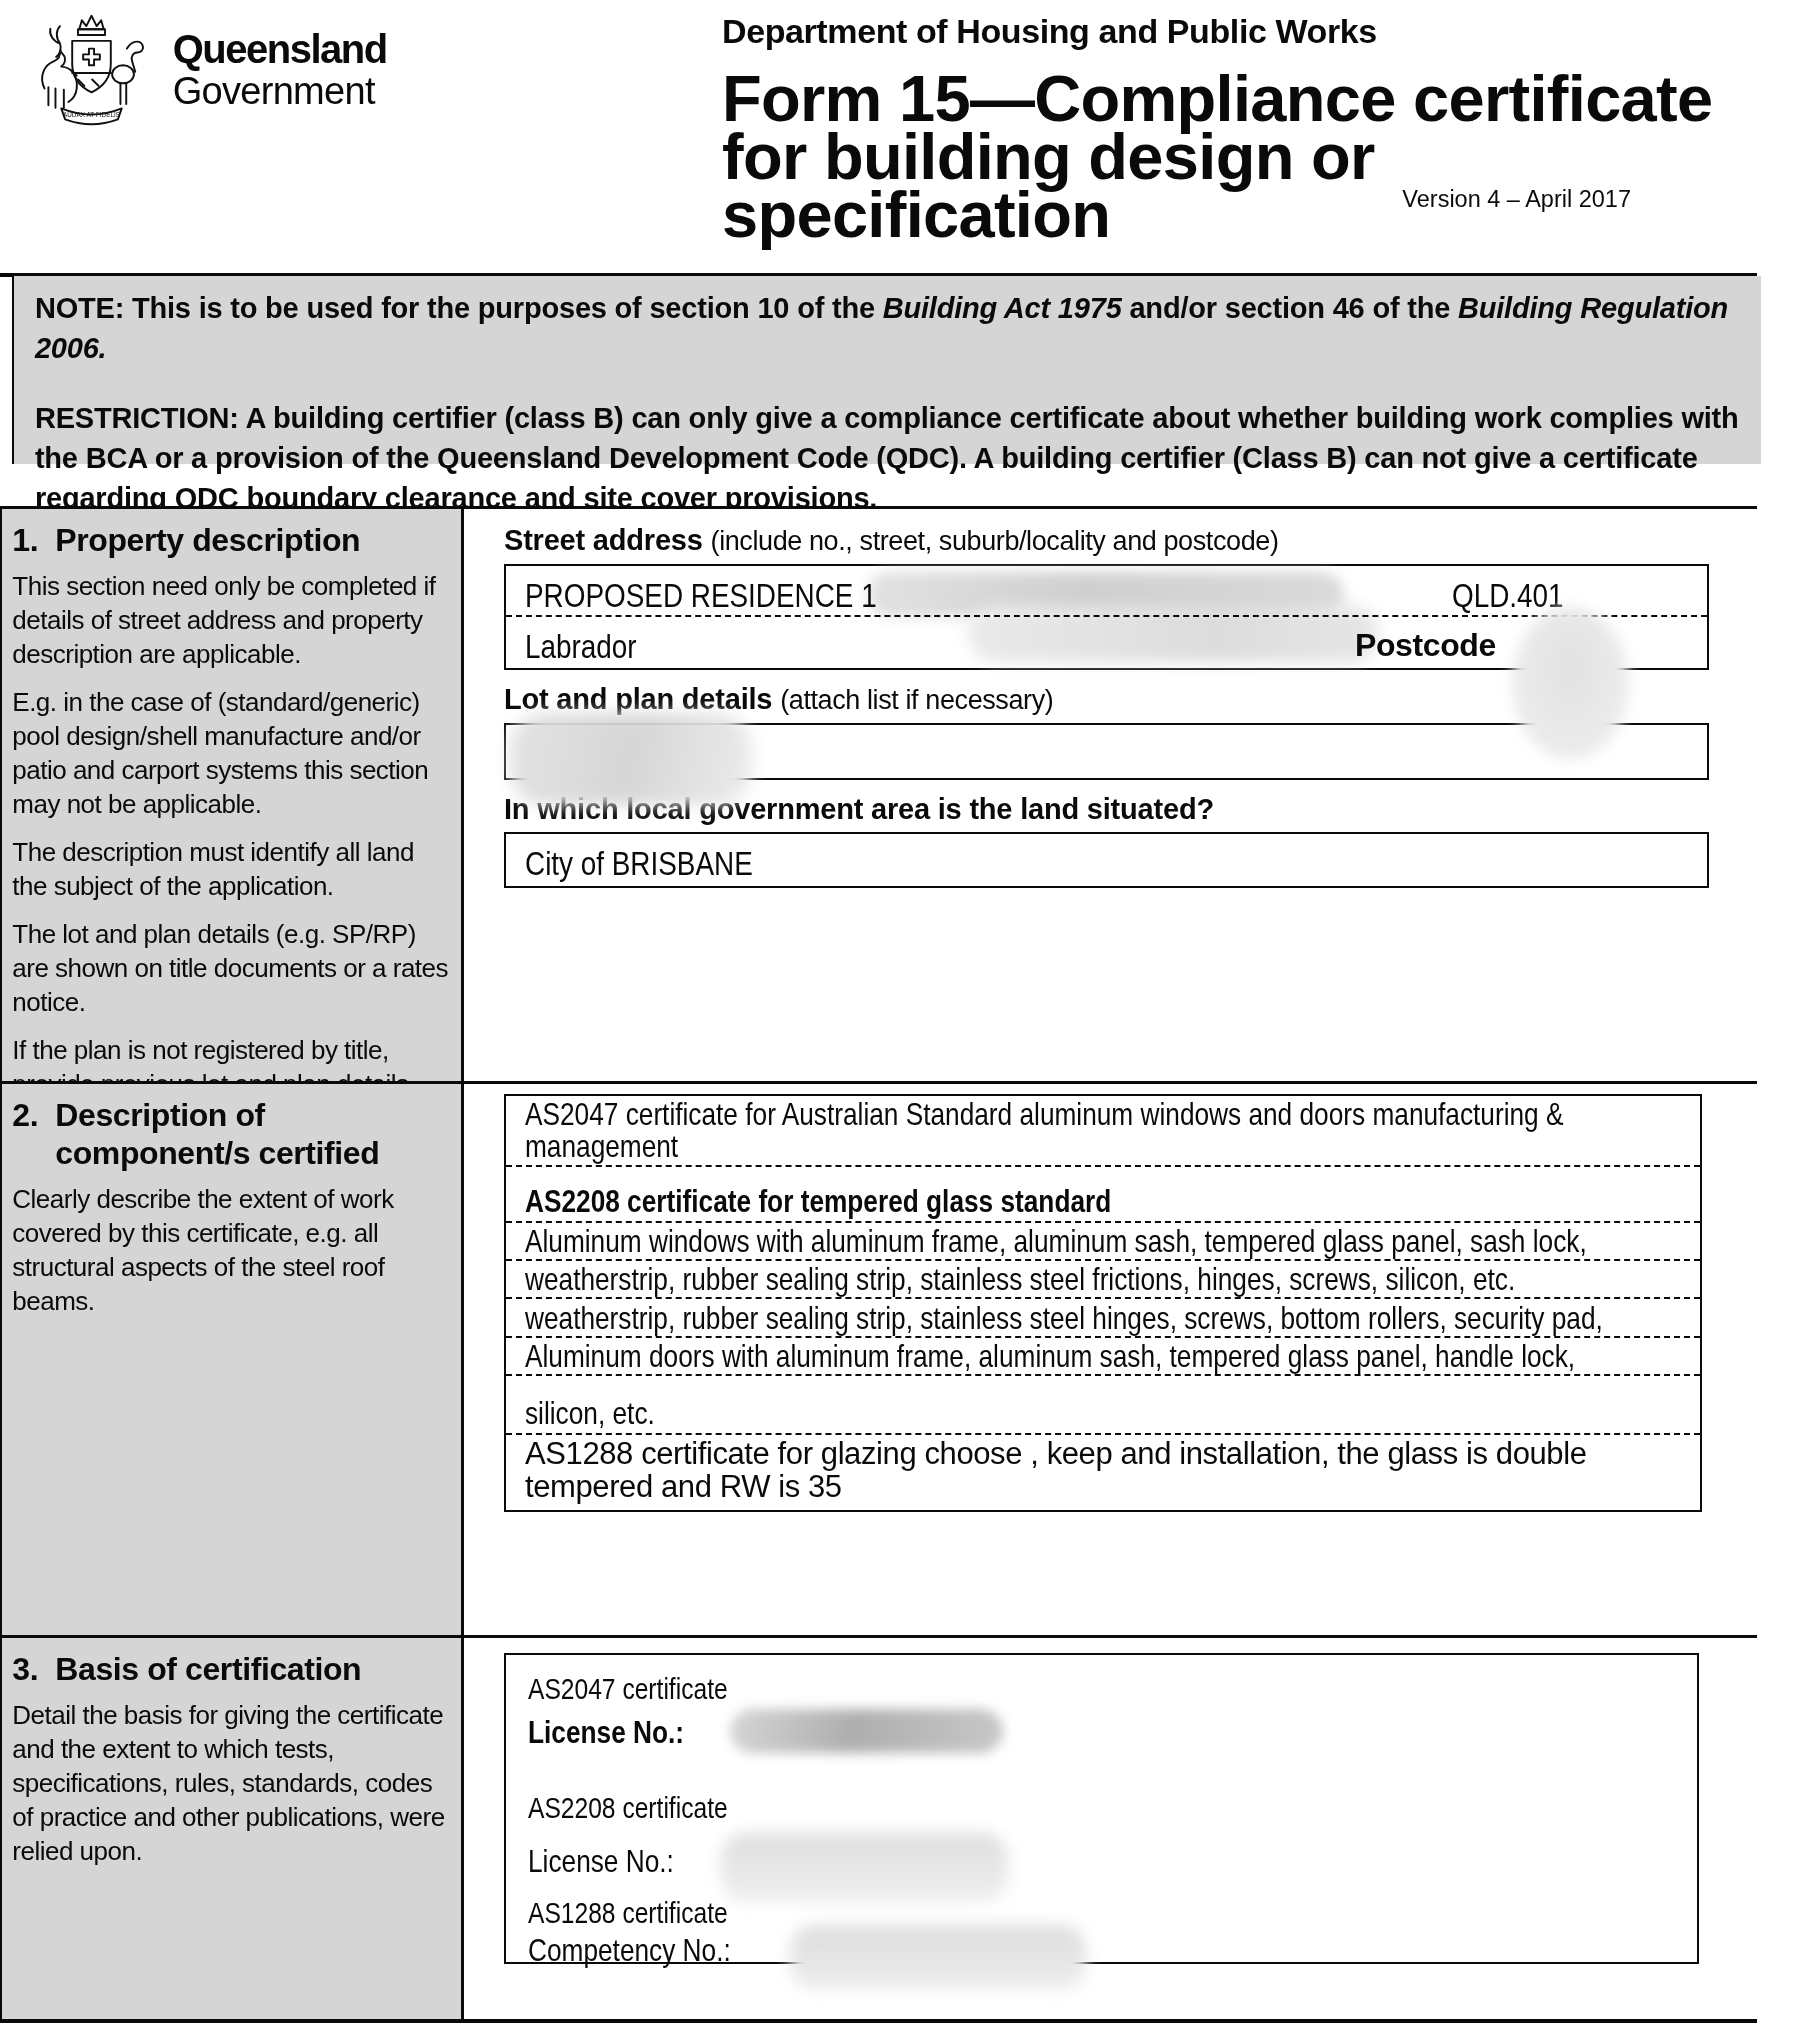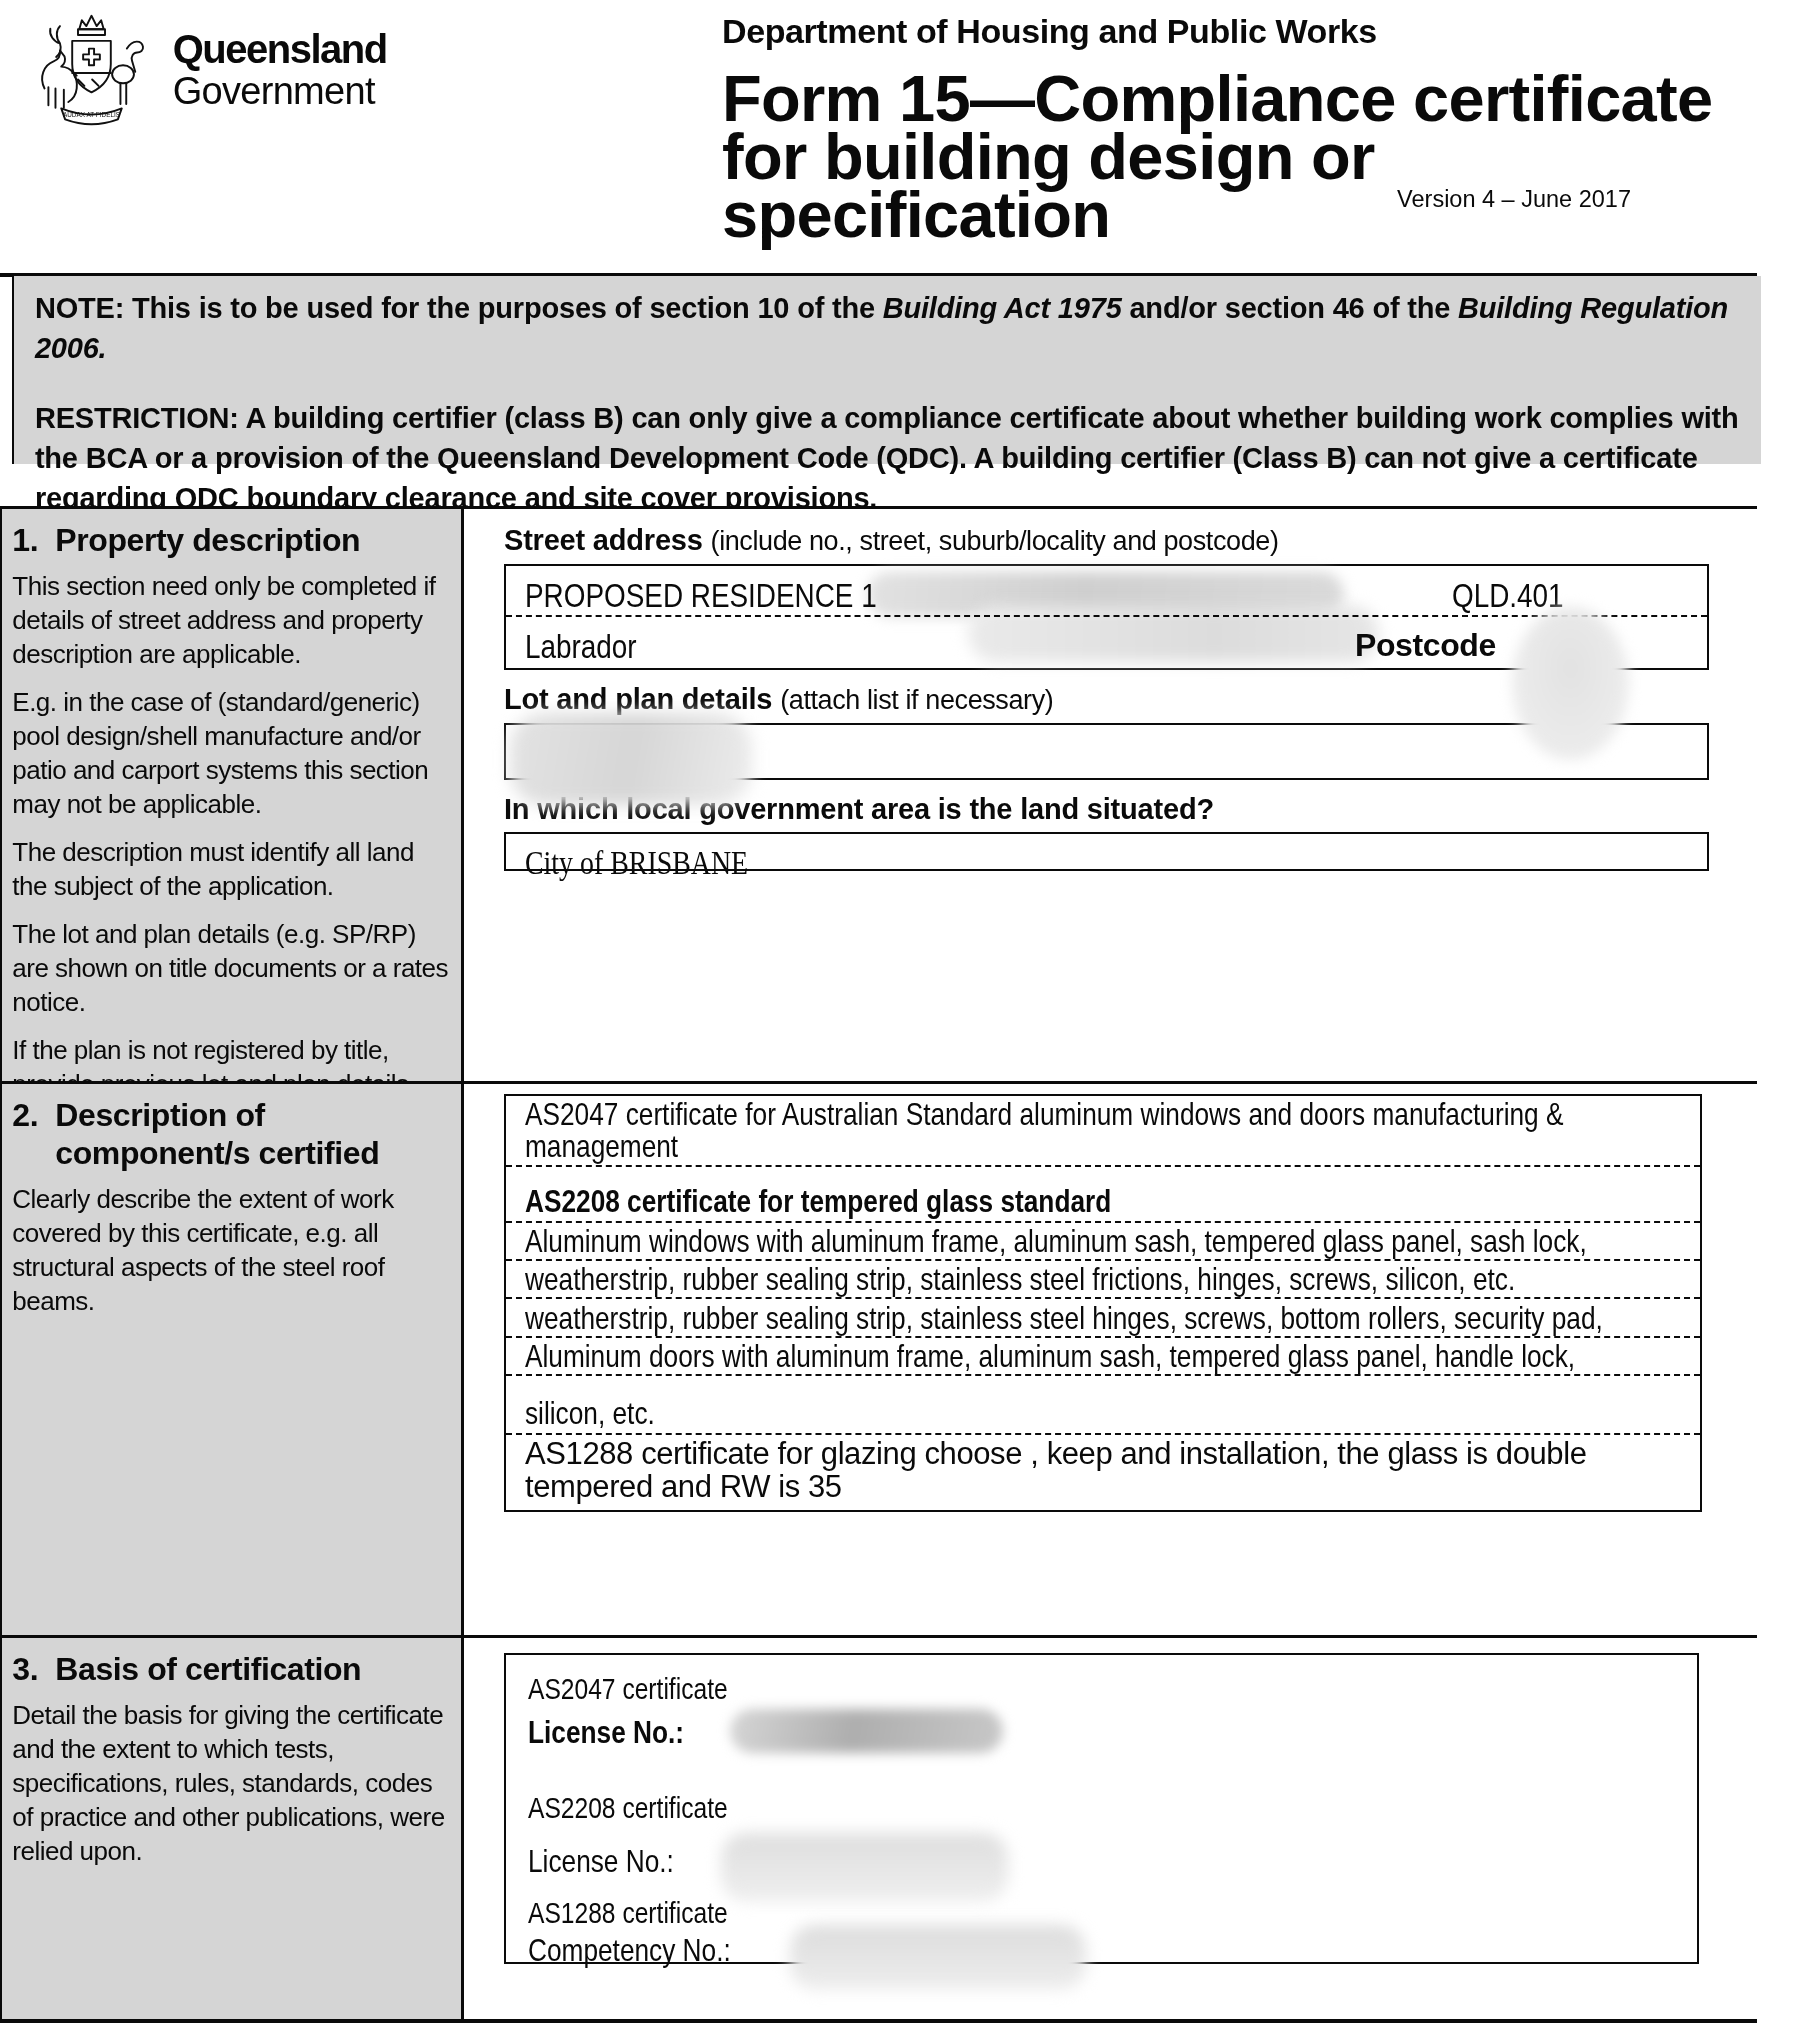--- a/index.html
+++ b/index.html
@@ -69,21 +69,21 @@
   .pc-label { position:absolute; left:849px; top:10.3px; font-size:32px; font-weight:bold; letter-spacing:-0.4px; }
 
   .blur { position:absolute; }
   .sb-blur-a { left:361px; top:5.9px; width:477px; height:45px; background:linear-gradient(95deg,#e2e2e2,#cfcfcf 45%,#dadada); border-radius:25px; filter:blur(6.6px); }
   .sb-blur-b { left:462px; top:40px; width:411px; height:56px; background:linear-gradient(90deg,#eaeaea,#dcdcdc 60%,#e6e6e6); border-radius:28px; filter:blur(7.3px); }
   .pc-blur { left:1006px; top:-10.3px; width:117px; height:153px; background:radial-gradient(ellipse at 50% 40%,#e2e2e2 0%,#ececec 70%,#f3f3f3 100%); border-radius:50%; filter:blur(6.6px); z-index:2; }
 
   .lot-box { border:2.9px solid #0a0a0a; height:57px; margin-top:6.6px; position:relative; }
   .lot-blur { left:4.4px; top:-11.7px; width:242px; height:92px; background:linear-gradient(100deg,#e3e3e3,#d6d6d6 50%,#ececec); border-radius:35px; filter:blur(8px); }
 
-  .lga-box { border:2.9px solid #0a0a0a; height:39px; margin-top:6.6px; padding:9.5px 0 0 19px; font-size:34px;font-family:Liberation Serif, serif; }
+  .lga-box { border:2.9px solid #0a0a0a; height:56px; margin-top:6.6px; padding:9.5px 0 0 19px; font-size:34px; }
 
   
   .cert-box { border:2.9px solid #0a0a0a; margin-top:10.3px; width:1198px; }
   .cert-row { padding:2.2px 19px 2.2px 19px; }
   .cert-row + .cert-row { border-top:2.2px dashed #0a0a0a; }
   .cn { width:122%; transform:scaleX(0.82); transform-origin:0 0; font-size:32px; line-height:32px; letter-spacing:0; }
   .cw { width:100%; font-size:31px; line-height:33px; letter-spacing:-0.4px; }
   .cr-pad-lg { padding-top:18.3px; padding-bottom:3.7px; }
   .cr-pad-xl { padding-top:21px; padding-bottom:3.7px; }
   .cr-last { padding-bottom:6.6px; }
@@ -136,21 +136,21 @@
         <div class="logo-line2">Government</div>
       </div>
     </div>
     <div class="titles">
       <div class="dept">Department of Housing and Public Works</div>
       <div class="form-title">
         <div>Form 15—Compliance certificate</div>
         <div>for building design or</div>
         <div>specification</div>
       </div>
-      <div class="version">Version 4 – June 2017</div>
+      <div class="version">Version 4 – April 2017</div>
     </div>
   </div>
 
   <div class="top-rule"></div>
 
   <div class="note-box">
     <p><span>NOTE: This is to be used for the purposes of section 10 of the </span><i>Building Act 1975</i><span> and/or section 46 of the </span><i>Building Regulation 2006.</i></p>
     <p>RESTRICTION: A building certifier (class B) can only give a compliance certificate about whether building work complies with the BCA or a provision of the Queensland Development Code (QDC). A building certifier (Class B) can not give a certificate regarding QDC boundary clearance and site cover provisions.</p>
   </div>
 

